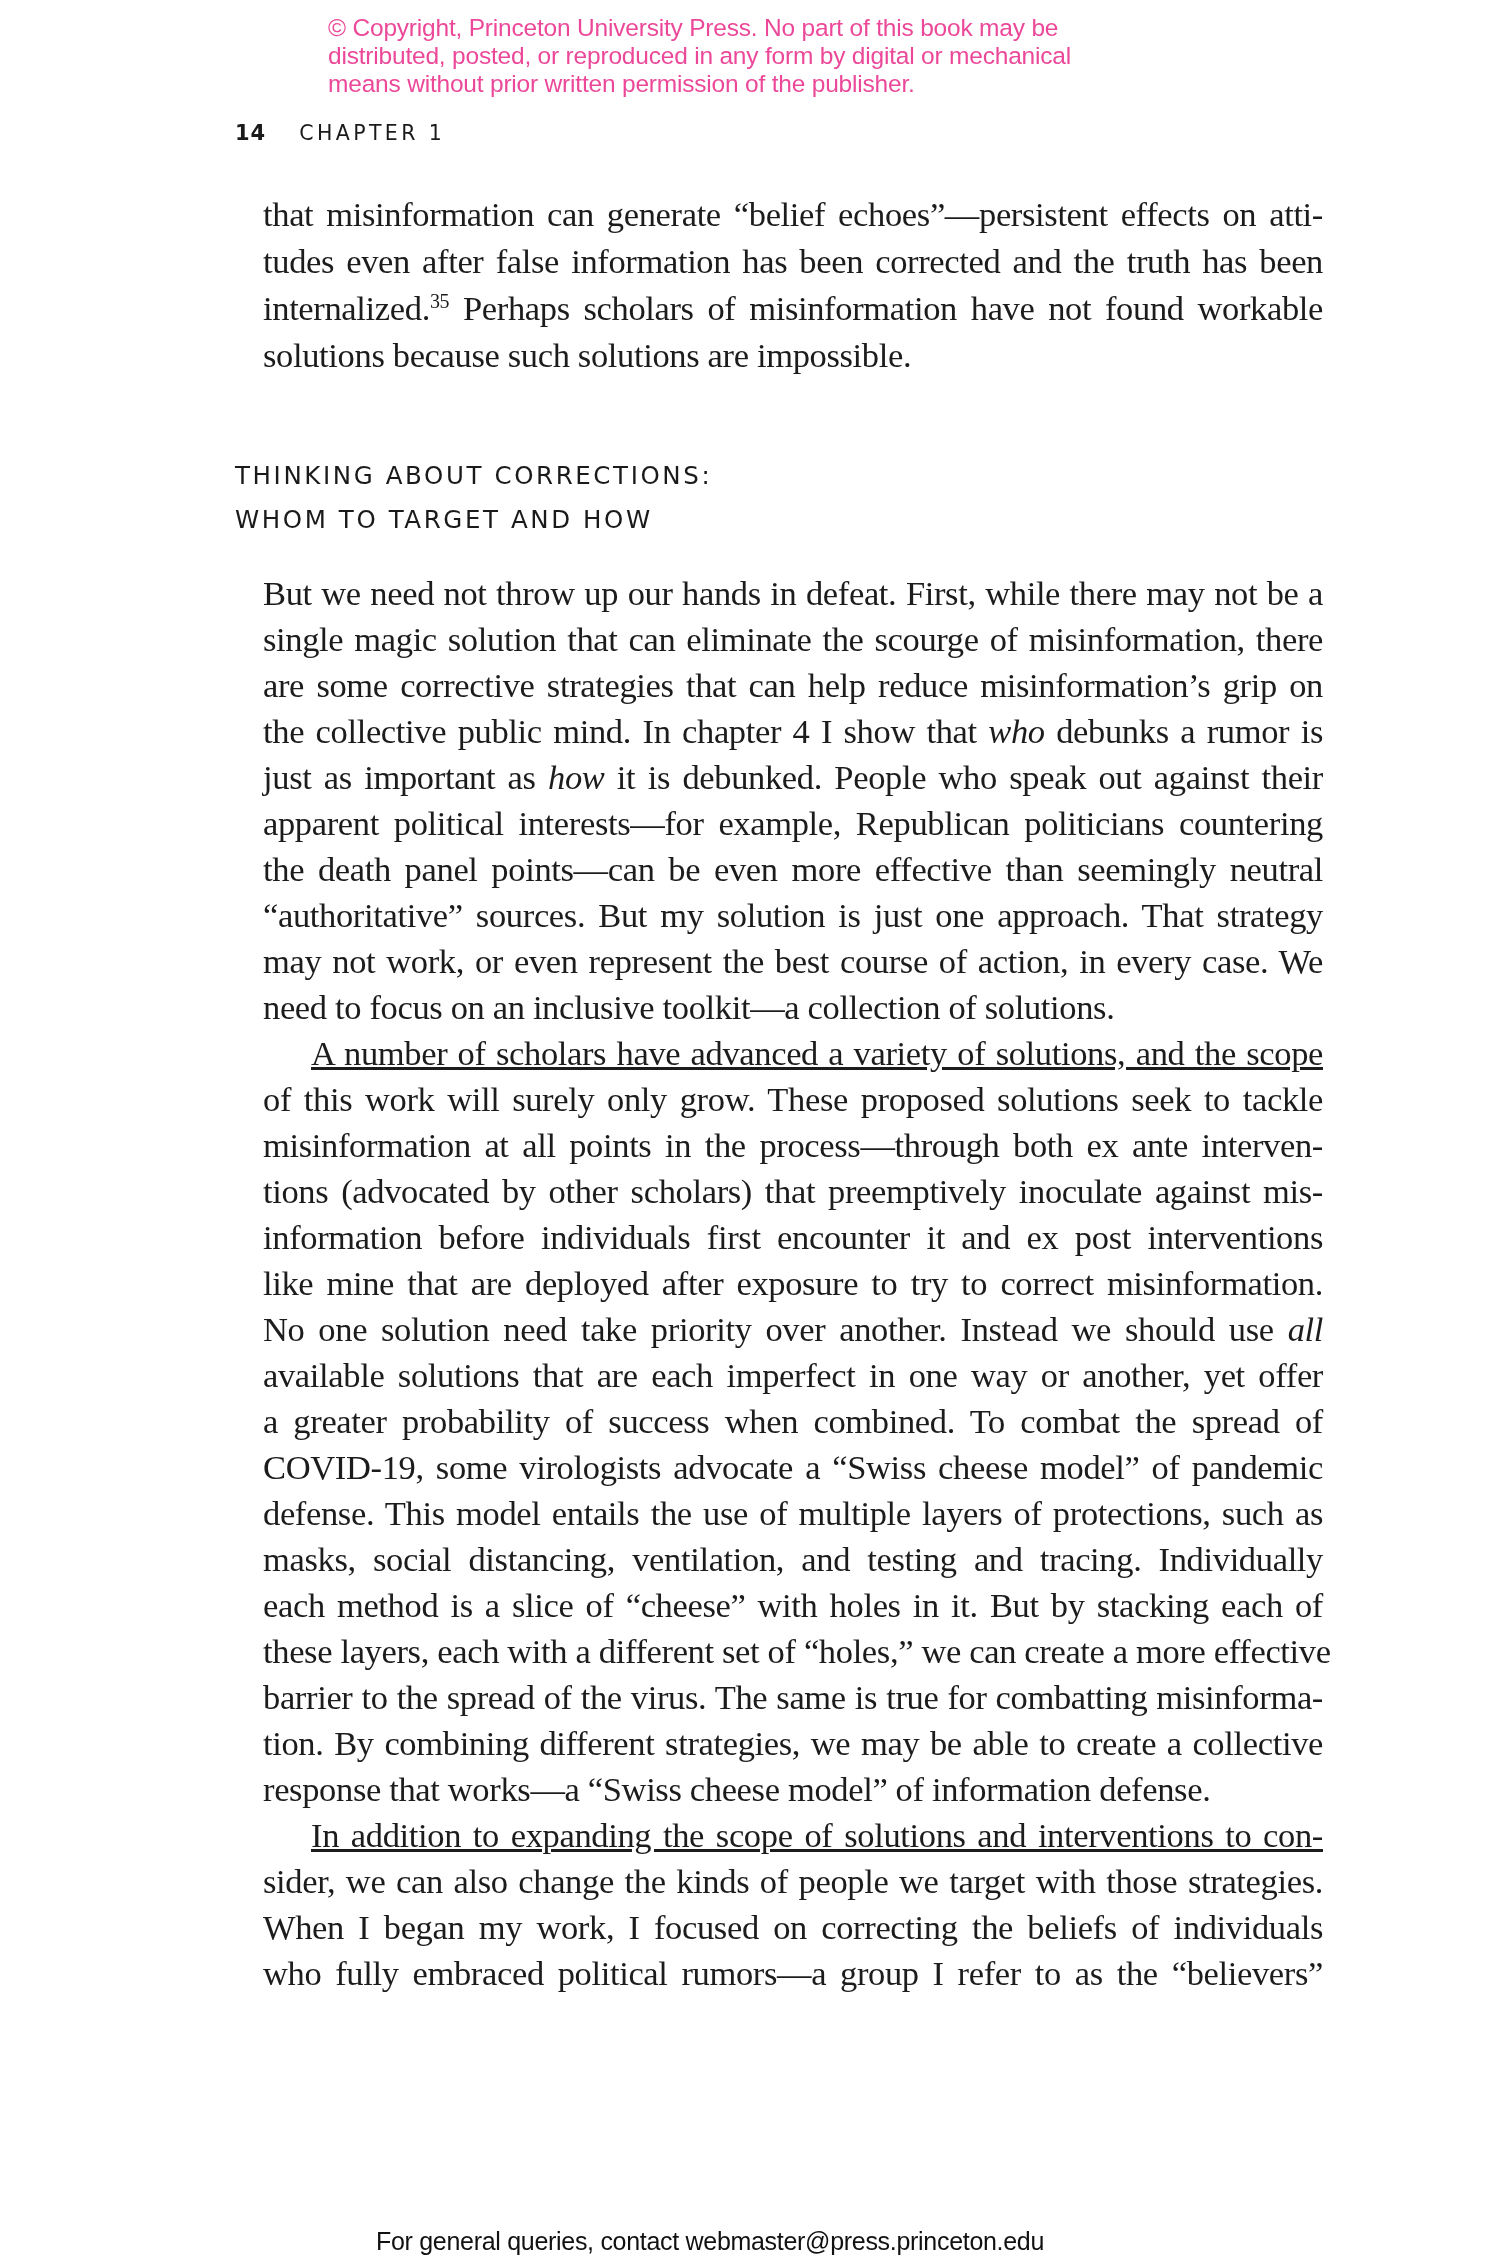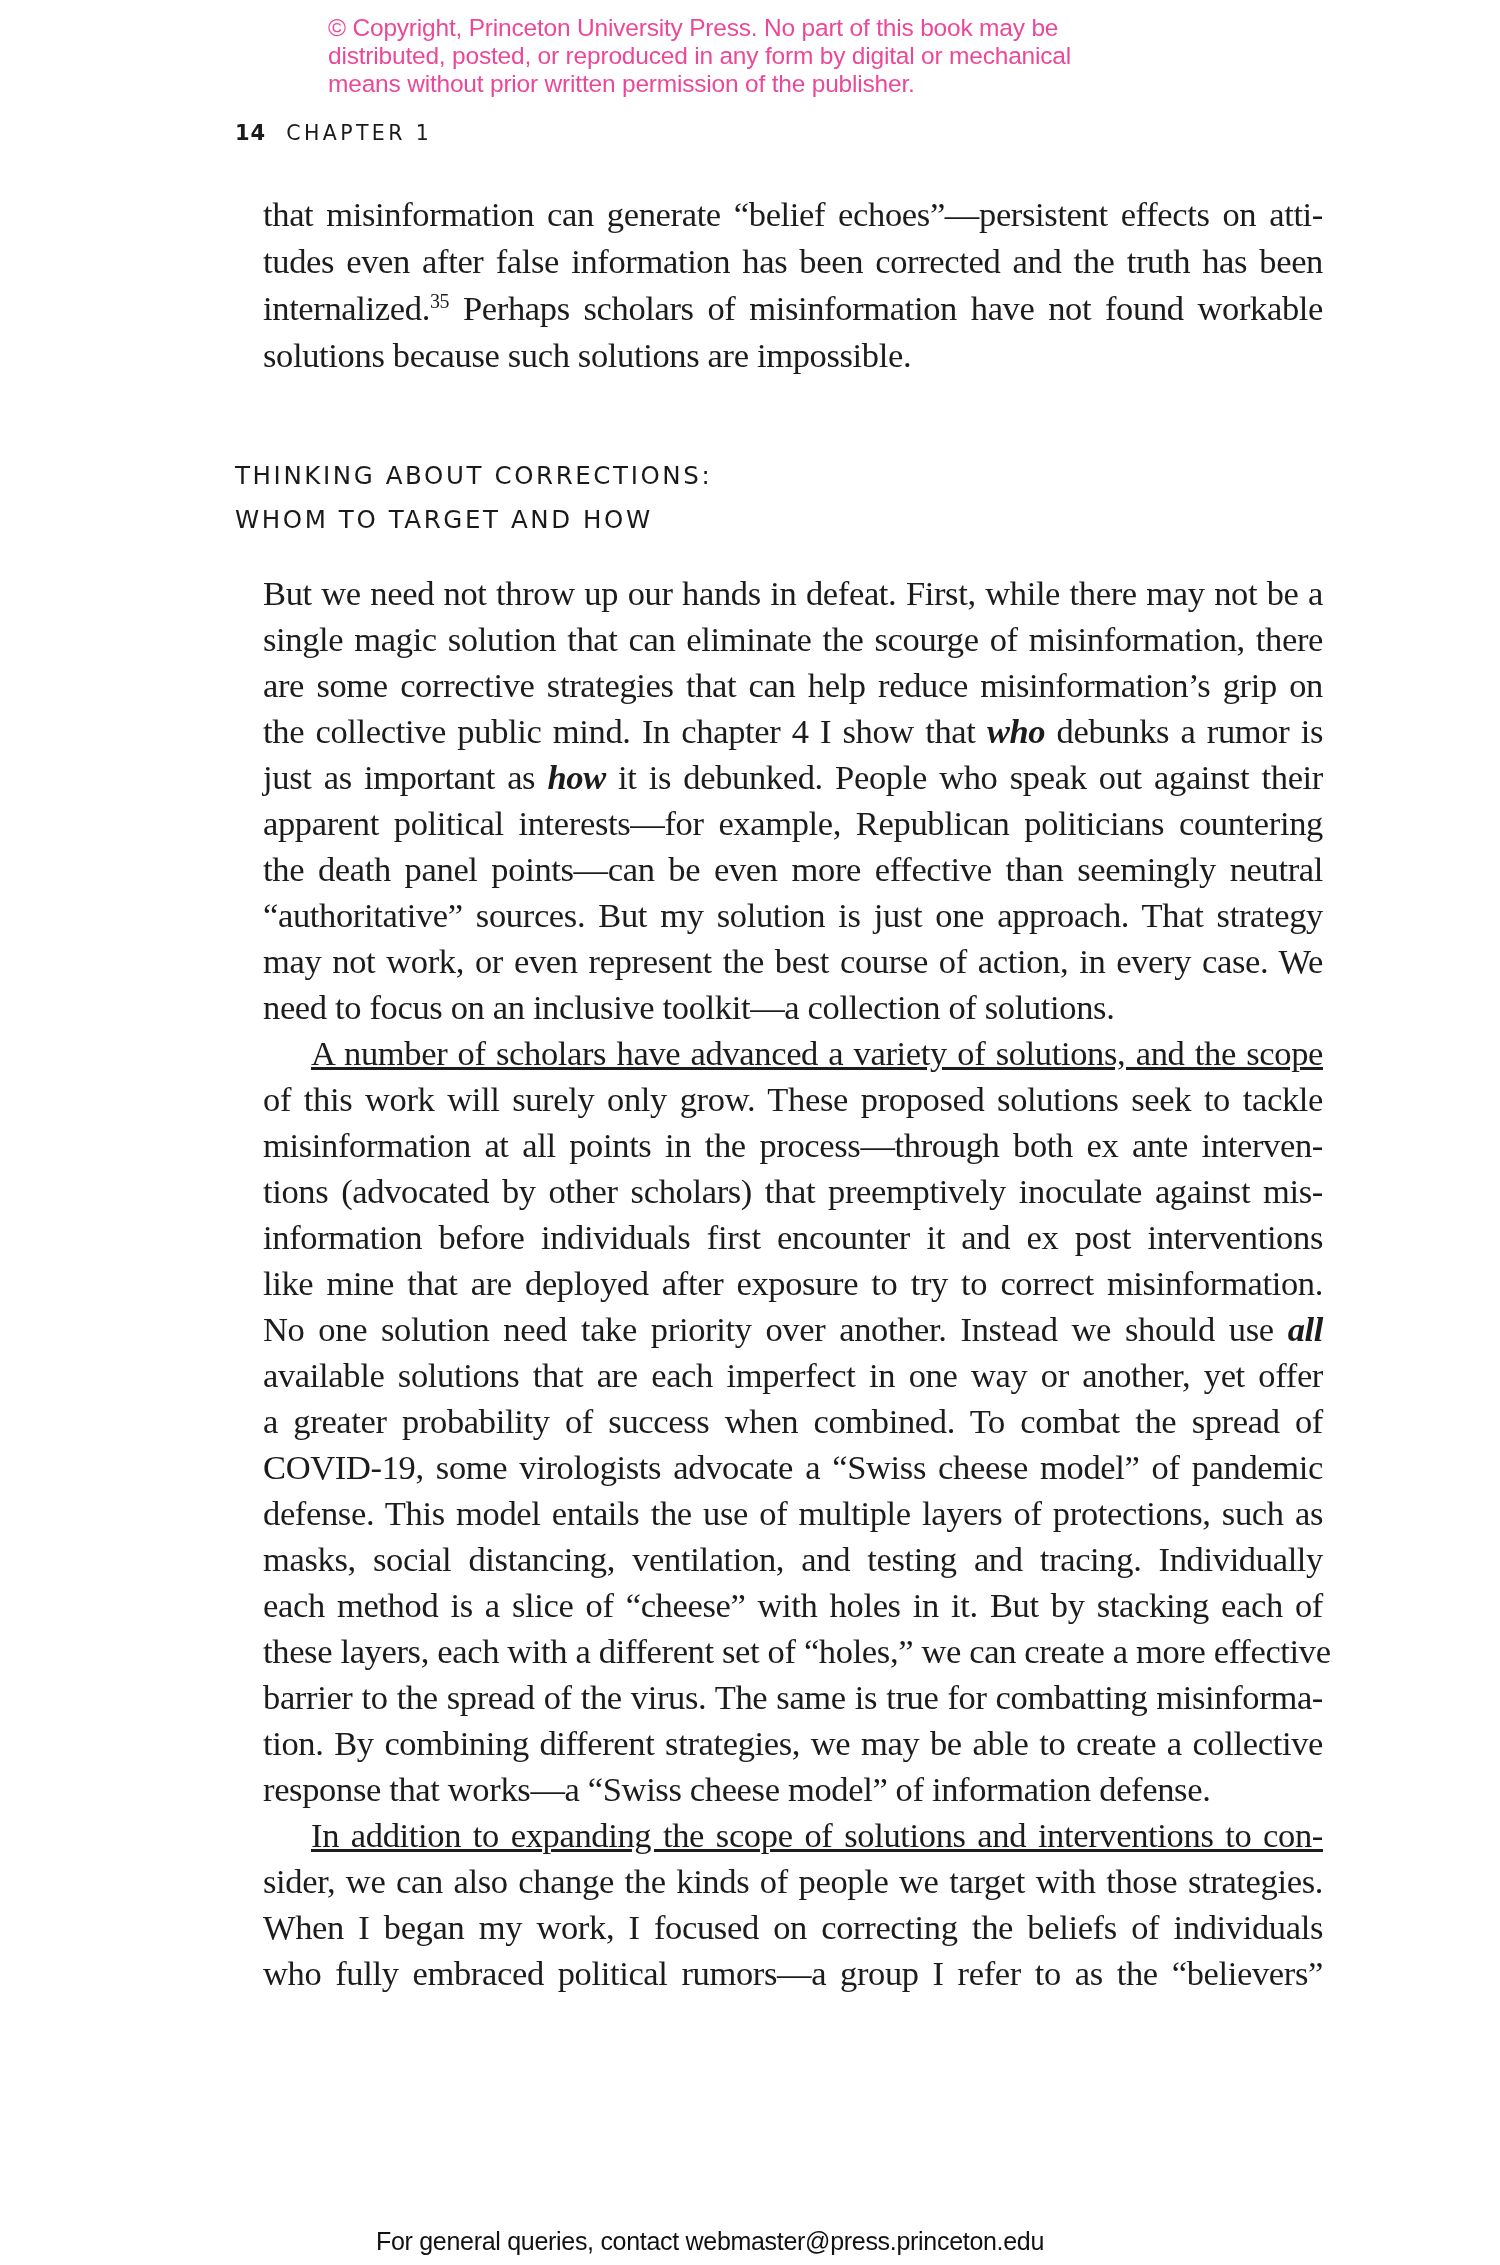--- a/index.html
+++ b/index.html
@@ -9,31 +9,31 @@
     font-family: "Liberation Sans", sans-serif; font-size: 24.5px; line-height: 28px;
     color: #ec4899; letter-spacing: -0.2px;
   }
   .copyright .cl { display: block; white-space: nowrap; }
   .running-head {
     position: absolute; left: 235px; top: 119px; height: 28px;
     font-family: "DejaVu Sans", sans-serif; font-size: 21px; line-height: 28px;
     white-space: nowrap; color: #1a1a1a;
   }
   .running-head .pg { font-weight: bold; letter-spacing: 1px; }
-  .running-head .ch { margin-left: 20px; letter-spacing: 3.4px; font-size: 20.5px; }
+  .running-head .ch { margin-left: 33px; letter-spacing: 3.4px; font-size: 20.5px; }
   .body-line {
     position: absolute; left: 235px; width: 1060px;
     font-family: "Liberation Serif", serif; font-size: 34.5px; line-height: 46px;
     white-space: nowrap; color: #1c1c1c; letter-spacing: -0.35px;
     text-align: justify; text-align-last: justify; margin-left: 28px;
   }
   .body-line.last { text-align-last: left; }
   .body-line.indent { padding-left: 48px; width: 1012px; text-decoration: underline; }
   .body-line sup { font-size: 20px; line-height: 0; vertical-align: 12px; }
-  .body-line em { font-style: italic; font-weight: bold; }
+  .body-line em { font-style: italic; }
   .section-heading {
     position: absolute; left: 235px; width: 700px;
     font-family: "DejaVu Sans", sans-serif; font-size: 24.5px; line-height: 44px;
     letter-spacing: 2.6px; color: #1a1a1a; white-space: nowrap;
   }
   .footer {
     position: absolute; left: 376px; top: 2205px; width: 760px;
     font-family: "Liberation Sans", sans-serif; font-size: 25px; line-height: 32px;
     white-space: nowrap; color: #111; letter-spacing: -0.3px; margin-top: 20px;
   }

